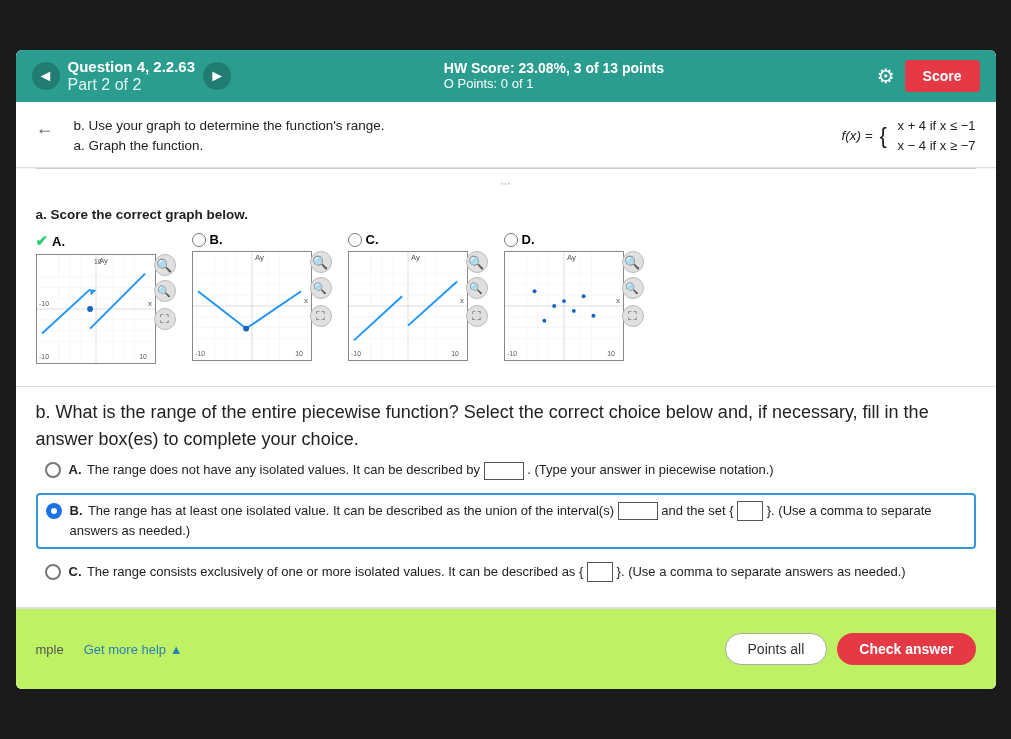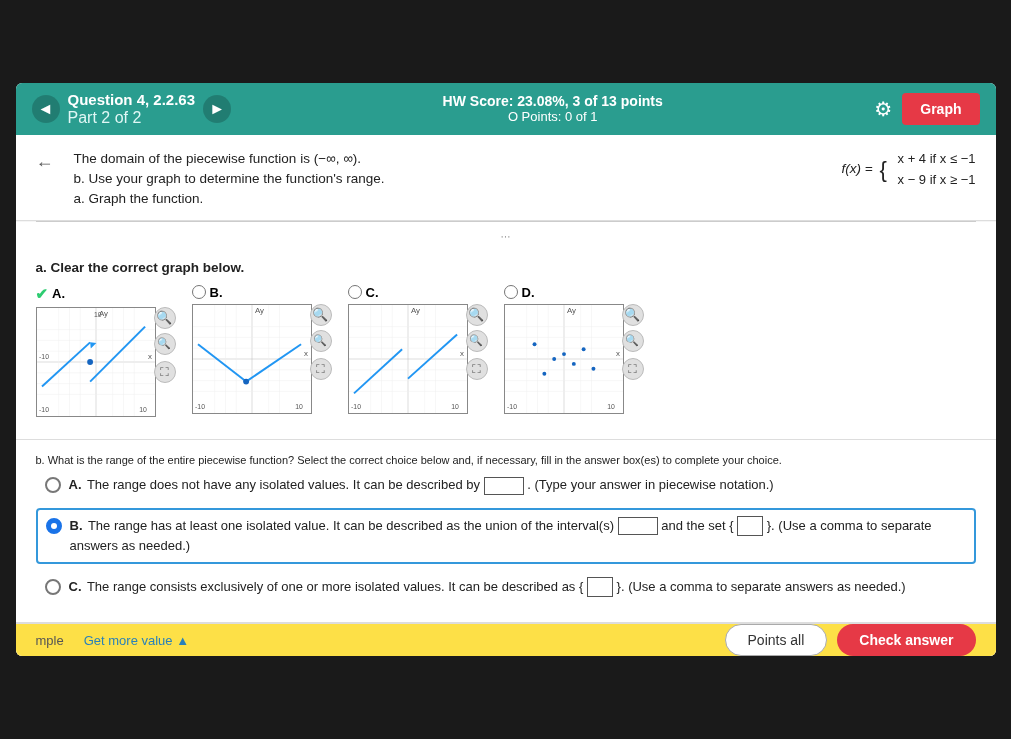--- a/index.html
+++ b/index.html
@@ -49,21 +49,21 @@
       color: #fff;
       font-weight: bold;
       font-size: 15px;
       line-height: 1.2;
     }
     .question-subtitle {
       color: #e0f7f5;
       font-size: 16px;
     }
     .header-center {
-      text-align: center;
+      text-align: left;
       color: #fff;
     }
     .hw-score {
       font-weight: bold;
       font-size: 14px;
     }
     .points {
       font-size: 13px;
     }
     .header-right {
@@ -194,21 +194,21 @@
       cursor: pointer;
       color: #333;
     }
     
     .part-b-section {
       background: #fff;
       padding: 12px 20px;
       border-top: 1px solid #ddd;
     }
     .part-b-text {
-      font-size: 11px;
+      font-size: 18px;
       color: #222;
       line-height: 1.5;
       margin-bottom: 0;
     }
     .answer-option {
       display: flex;
       align-items: flex-start;
       gap: 8px;
       padding: 6px 8px;
       margin-bottom: 6px;
@@ -242,23 +242,23 @@
       justify-content: center;
       width: 26px;
       height: 20px;
       border: 1px solid #555;
       vertical-align: middle;
       font-size: 14px;
       background: #fff;
     }
     
     .footer {
-      background: #fde047;
+      background: #bef264;
       border-top: 2px solid #ddd;
-      padding: 0 20px;
+      padding: 24px 20px;
       display: flex;
       align-items: center;
       justify-content: space-between;
     }
     .footer-left {
       display: flex;
       align-items: center;
       gap: 20px;
     }
     .example-link {
@@ -360,50 +360,49 @@
         <div class="question-subtitle">Part 2 of 2</div>
       </div>
       <button class="nav-arrow">►</button>
     </div>
     <div class="header-center">
       <div class="hw-score">HW Score: 23.08%, 3 of 13 points</div>
       <div class="points">O  Points: 0 of 1</div>
     </div>
     <div class="header-right">
       <span class="settings-icon">⚙</span>
-      <button class="save-btn">Graph</button>
+      <button class="save-btn">Score</button>
     </div>
   </div>
 
   <div class="content">
 
     <div class="problem-statement">
       <span class="back-arrow">←</span>
       <div class="problem-text">
-        <div>The domain of the piecewise function is (−∞, ∞).</div>
         <div>b. Use your graph to determine the function's range.</div>
         <div>a. Graph the function.</div>
       </div>
       <div class="function-def">
         <span class="f-label">f(x) =</span>
         <span style="font-size:22px; line-height:1; margin: 0 3px; vertical-align:middle;">{</span>
         <span class="brace-system">
           <span class="brace-row">x + 4  if x ≤ −1</span>
-          <span class="brace-row">x − 9  if x ≥ −1</span>
+          <span class="brace-row">x − 4  if x ≥ −7</span>
         </span>
       </div>
     </div>
 
     <hr class="divider">
     <div style="text-align:center; padding: 4px 0; background:#fff;">
       <span style="font-size:10px; color:#888;">⋯</span>
     </div>
 
     <div class="part-section">
-      <div class="part-label">a. Clear the correct graph below.</div>
+      <div class="part-label">a. Score the correct graph below.</div>
 
       <div class="graph-options">
 
         <div class="graph-option">
           <div class="radio-row">
             <span class="checkmark-a">✔</span>
             <span style="font-size:13px; font-weight:bold;">A.</span>
           </div>
           <div class="graph-container">
             <svg class="graph-svg" viewBox="0 0 120 110" style="border:1px solid #888; background:#fff;">
@@ -595,21 +594,21 @@
           <span>The range consists exclusively of one or more isolated values. It can be described as {</span>
           <span class="set-box">&nbsp;</span>
           <span>}. (Use a comma to separate answers as needed.)</span>
         </div>
       </div>
     </div>
 
     <div class="footer">
       <div class="footer-left">
         <span class="example-link">mple</span>
-        <span class="get-help">Get more value ▲</span>
+        <span class="get-help">Get more help ▲</span>
       </div>
       <div class="footer-right">
         <button class="clear-all-btn">Points all</button>
         <button class="check-answer-btn">Check answer</button>
       </div>
     </div>
   </div>
 </div>
 
 </body></html>

